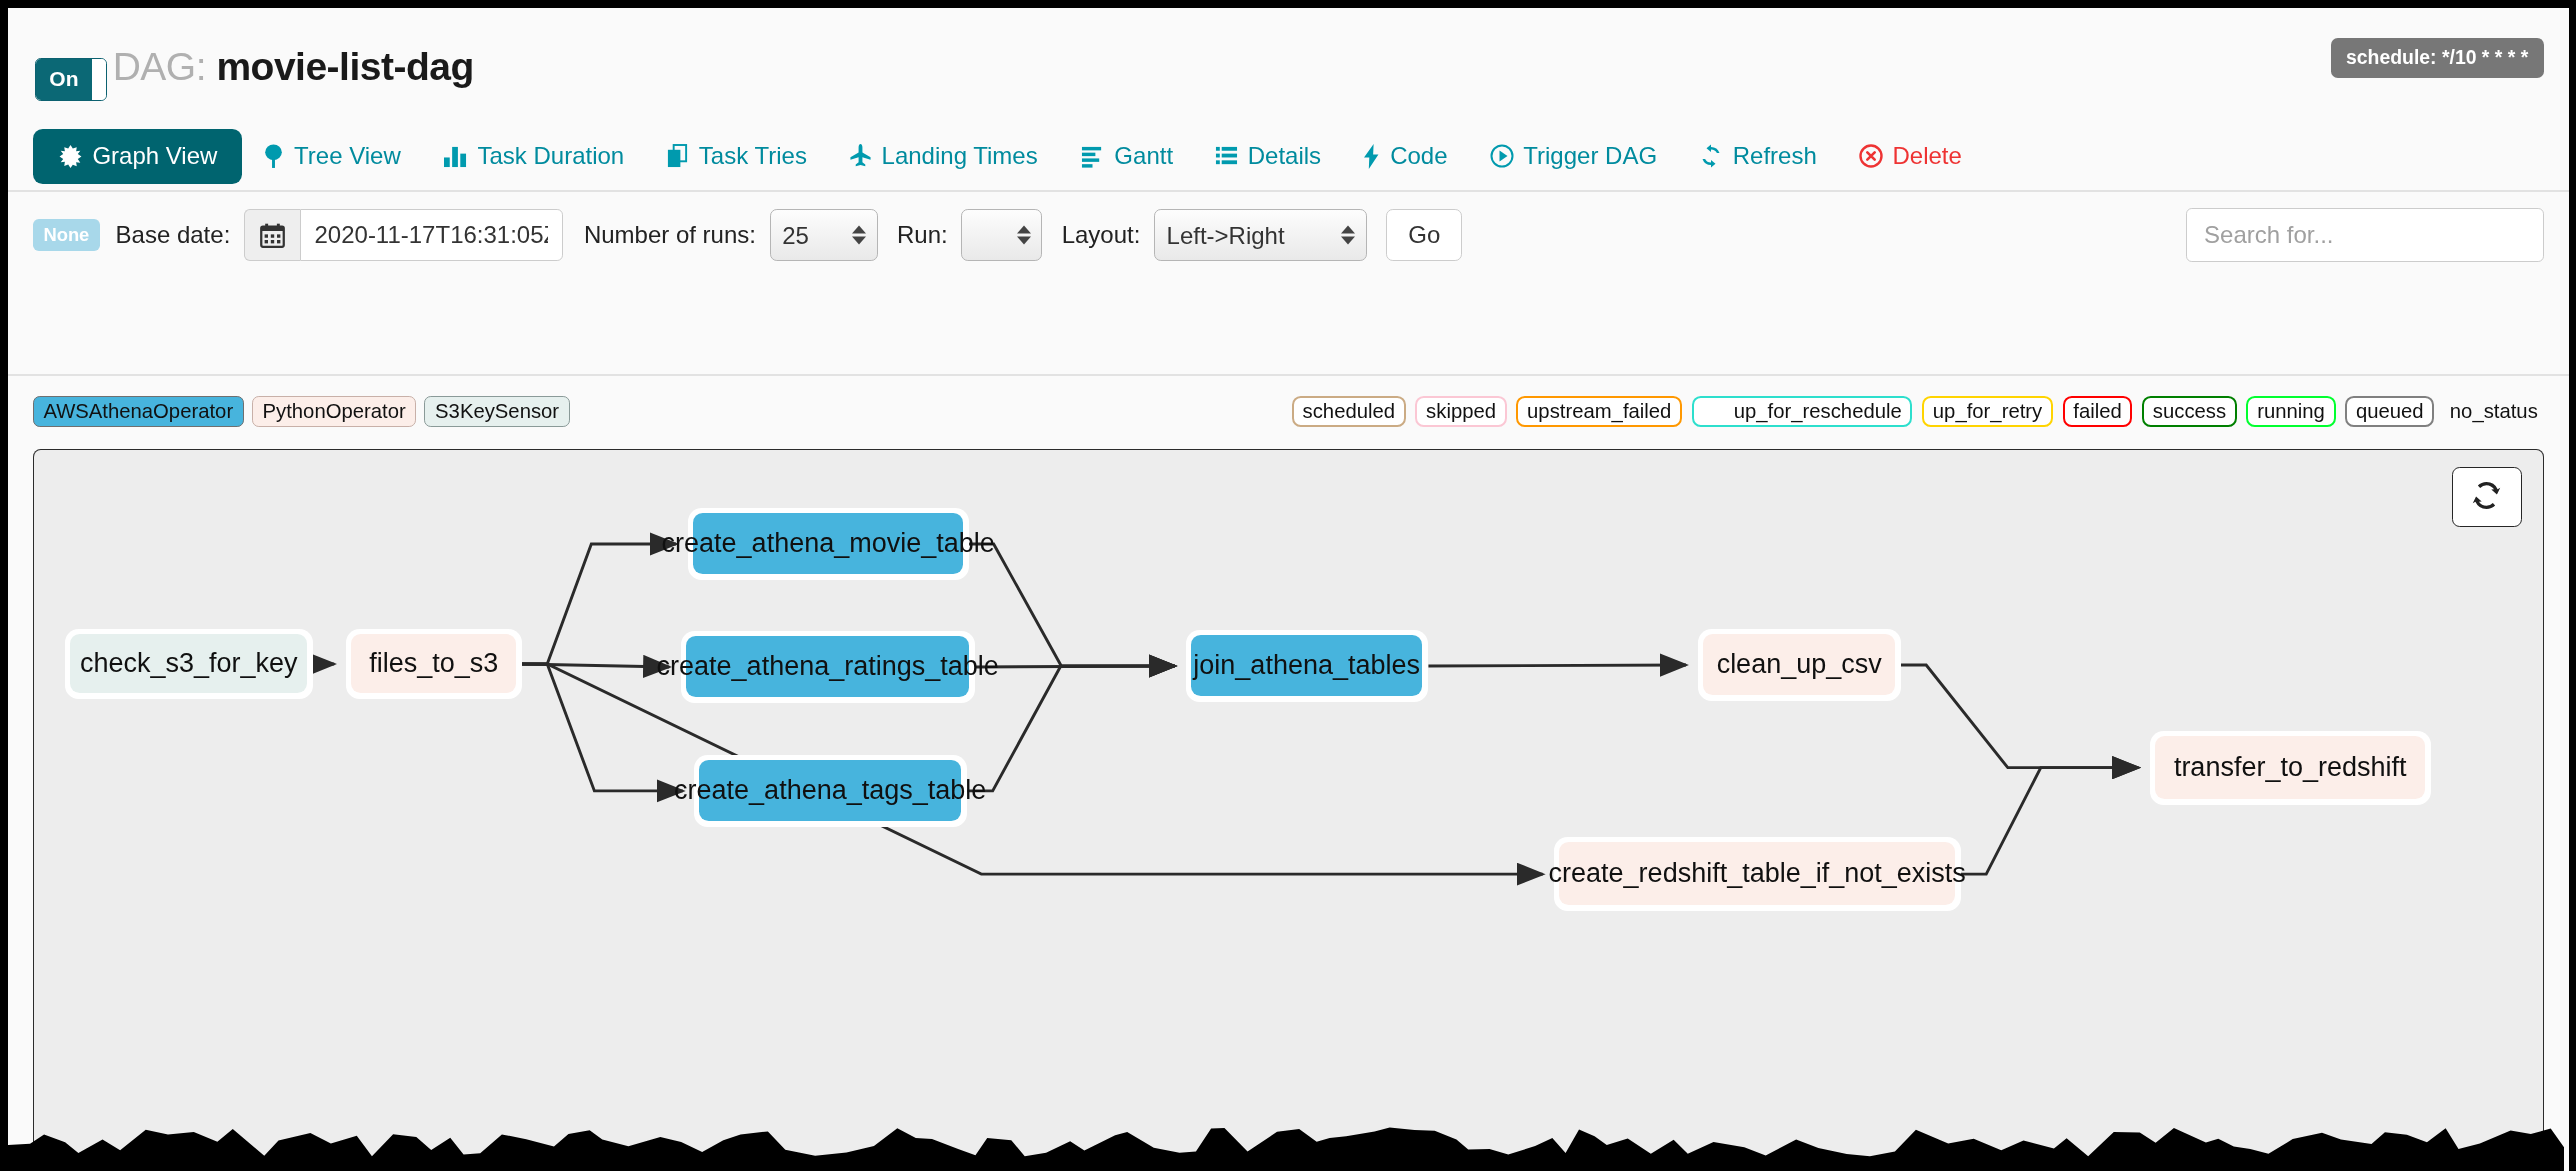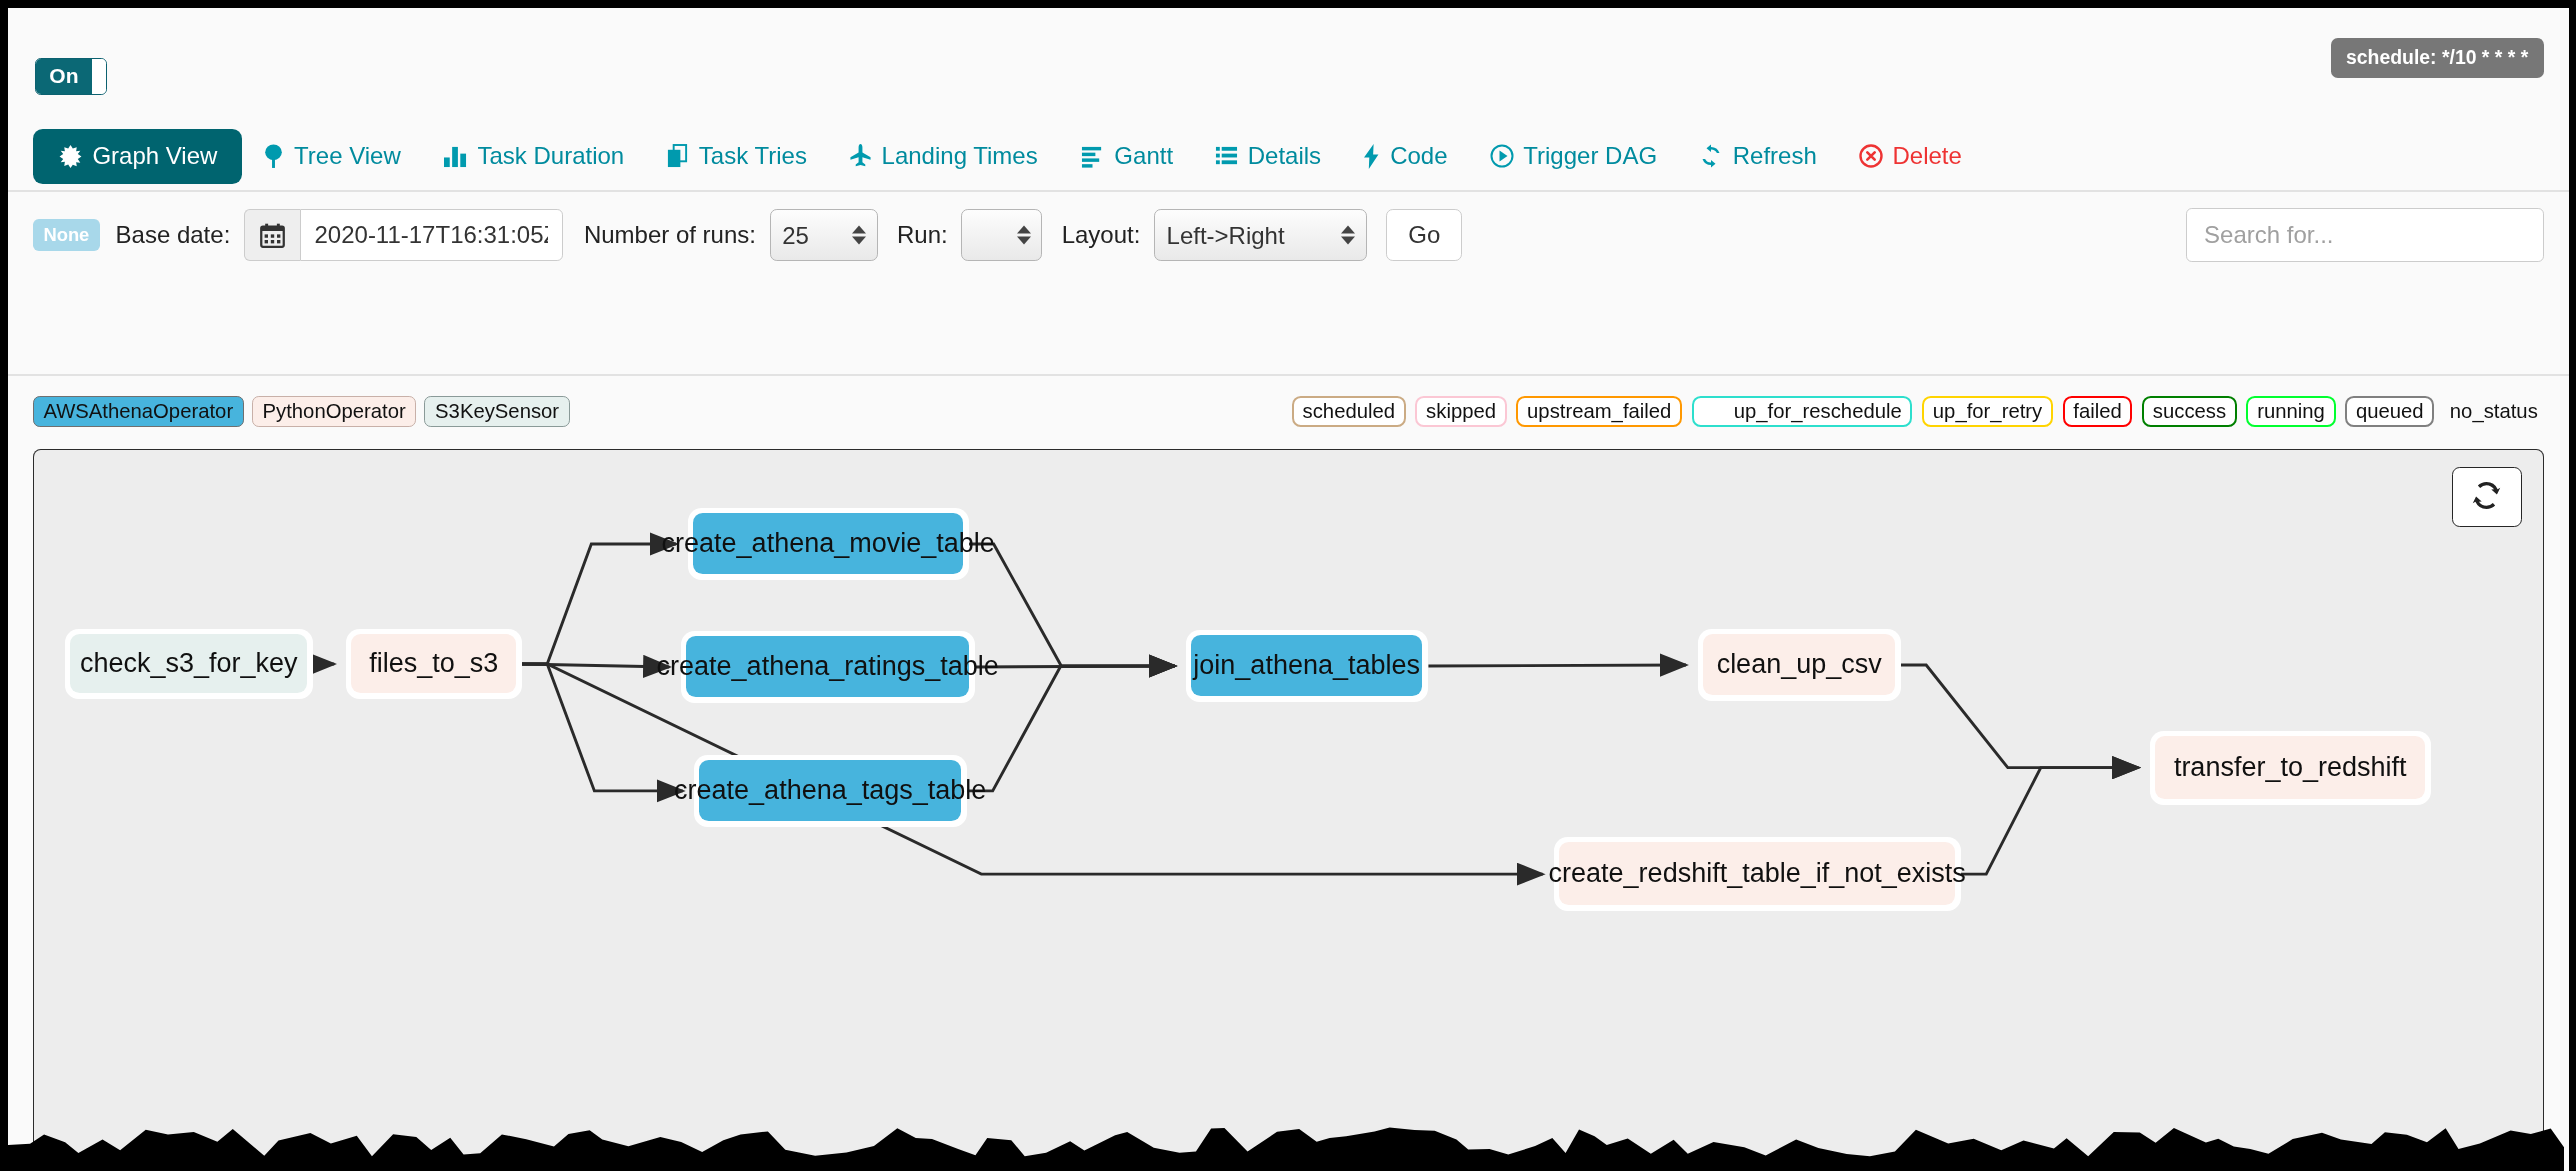--- a/index.html
+++ b/index.html
@@ -24,21 +24,21 @@
     background:#fafafa;
     overflow:hidden;
   }
 
   
   .header { position:relative; height:121px; }
 
   .toggle-wrap {
     position:absolute; left:27px; top:50px;
     display:flex; align-items:stretch;
-    height:37px;
+    height:43px;
     border:1.9px solid #0c6170;
     border-radius:5.8px;
     background:#ffffff;
     overflow:hidden;
   }
   .toggle-on {
     background:#0b6875; color:#fff;
     font-size:21px; font-weight:bold;
     padding:0 13.6px; display:flex; align-items:center;
     letter-spacing:0.2px;
@@ -209,20 +209,24 @@
 
   <div class="app">
 
     <div class="header">
 
       <div class="toggle-wrap">
         <div class="toggle-on">On</div>
         <div class="toggle-knob"></div>
       </div>
 
+      <div class="dag-title">
+        <span class="muted">DAG:</span>
+        <span class="name">movie-list-dag</span>
+      </div>
 
       <div class="schedule-badge">schedule: */10 * * * *</div>
     </div>
 
     <div class="tabs">
 
       <div class="tab active">
         <span class="ic">
           <svg width="25" height="25" viewBox="0 0 24 24">
               <path fill="#fff" d="M12 1l2.2 3.4L18 3l-.6 4 4-.6-2.4 3.3L22.5 12l-3.5 2.3L21.4 18l-4-.6.6 4-3.8-1.4L12 23l-2.2-3.4L6 21l.6-4-4 .6 2.4-3.3L1.5 12 5 9.7 2.6 6.4l4 .6L6 3l3.8 1.4z"></path>

